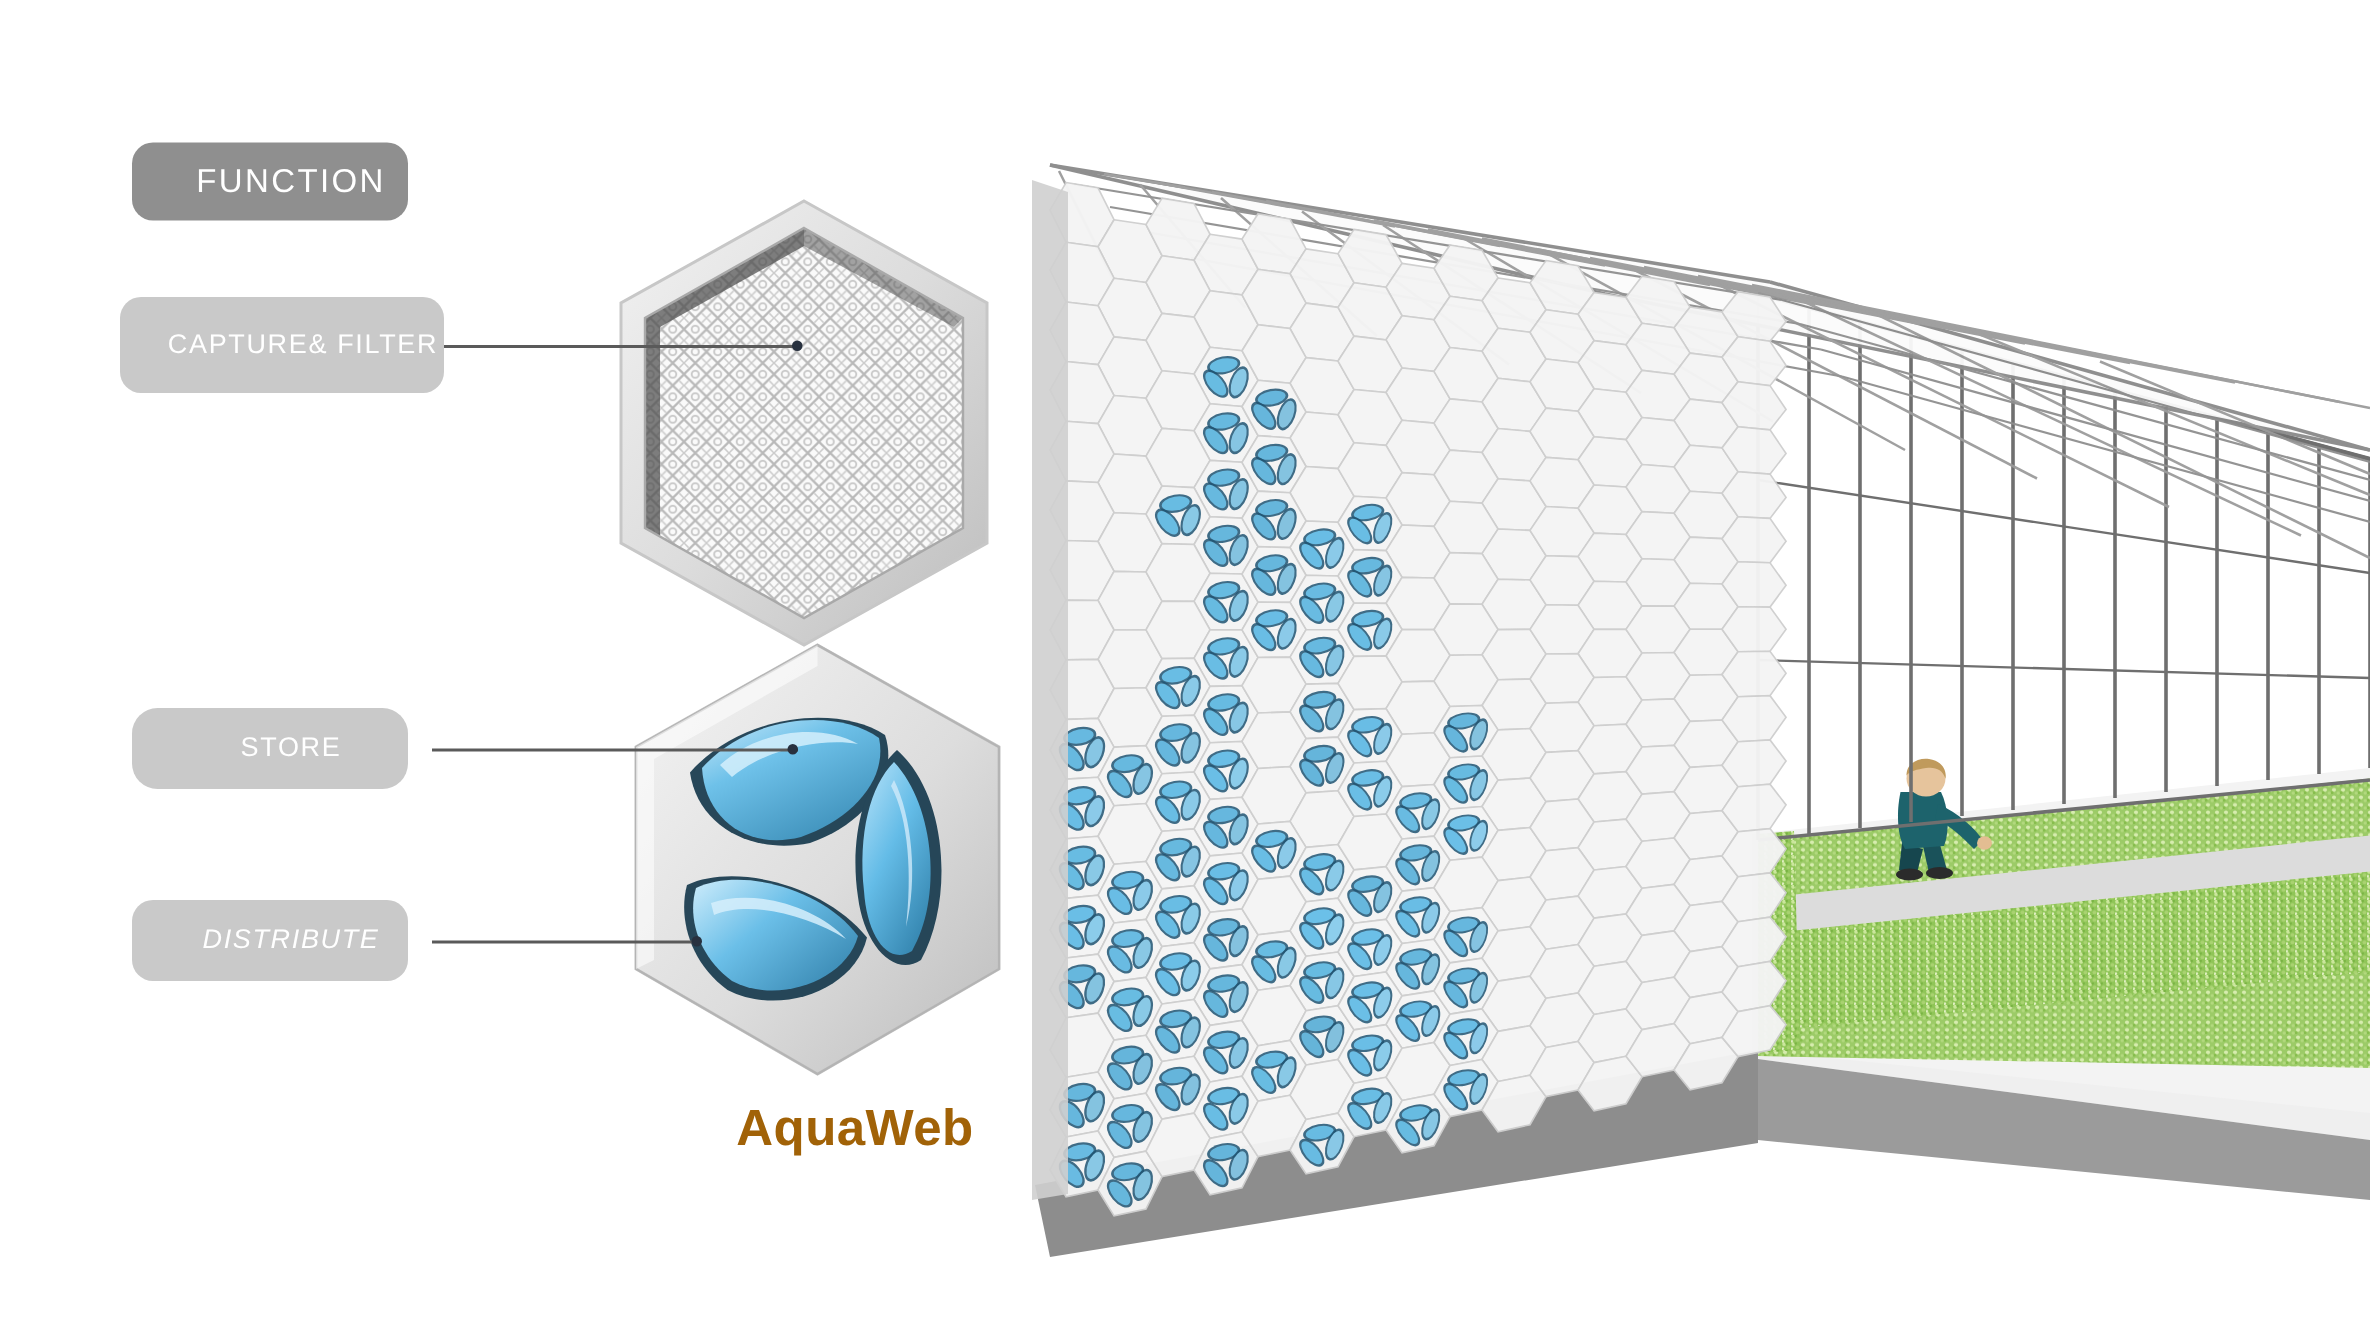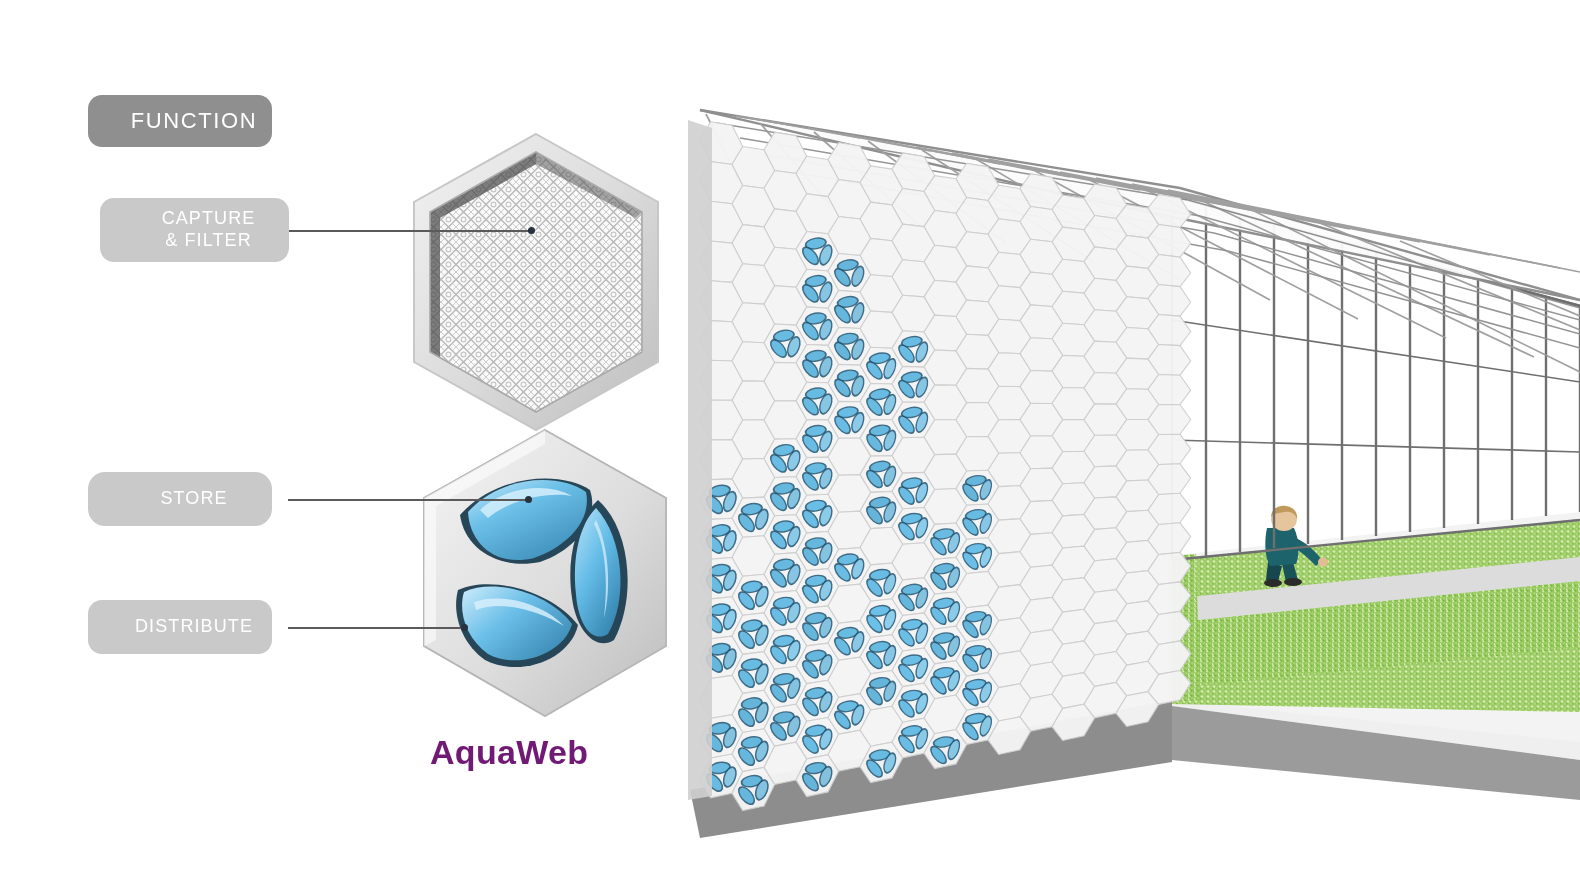--- a/index.html
+++ b/index.html
@@ -58,24 +58,24 @@
     border-radius: 50%;
     background: #28313f;
   }
 
   
   #caption {
     position: absolute;
     left: 430px;
     top: 733px;
     width: 280px;
-    text-align: left;
+    text-align: center;
     font-size: 34px;
     font-weight: bold;
-    color: #701a75;
+    color: #a16207;
     letter-spacing: 0.3px;
   }
 
   
   .hexwrap { position: absolute; }
   .hexwrap svg { display: block; overflow: visible; }
 
   
   #building {
     position: absolute;
@@ -1087,28 +1087,28 @@
   <div class="leader" style="left:288px; top:499px; width:244px;"></div>
   <div class="leader-dot" style="left:525px; top:496px;"></div>
 
   <div class="leader" style="left:288px; top:627px; width:178px;"></div>
   <div class="leader-dot" style="left:461px; top:624px;"></div>
 
   <div class="pill header" style="left:88px; top:95px; width:184px; height:52px;">
     <span>FUNCTION</span>
   </div>
 
-  <div class="pill item" style="left:100px; top:198px; width:189px; height:64px; flex-direction:column;">
+  <div class="pill item" style="left:80px; top:198px; width:216px; height:64px; flex-direction:row;">
     <span>CAPTURE</span>
     <span>&amp; FILTER</span>
   </div>
 
   <div class="pill item" style="left:88px; top:472px; width:184px; height:54px;border-radius:17px;">
     <span>STORE</span>
   </div>
 
-  <div class="pill item" style="left:88px; top:600px; width:184px; height:54px;">
+  <div class="pill item" style="left:88px; top:600px; width:184px; height:54px;font-style:italic;">
     <span>DISTRIBUTE</span>
   </div>
 
   <div id="caption">AquaWeb</div>
 
 </div>
 
 </body></html>

